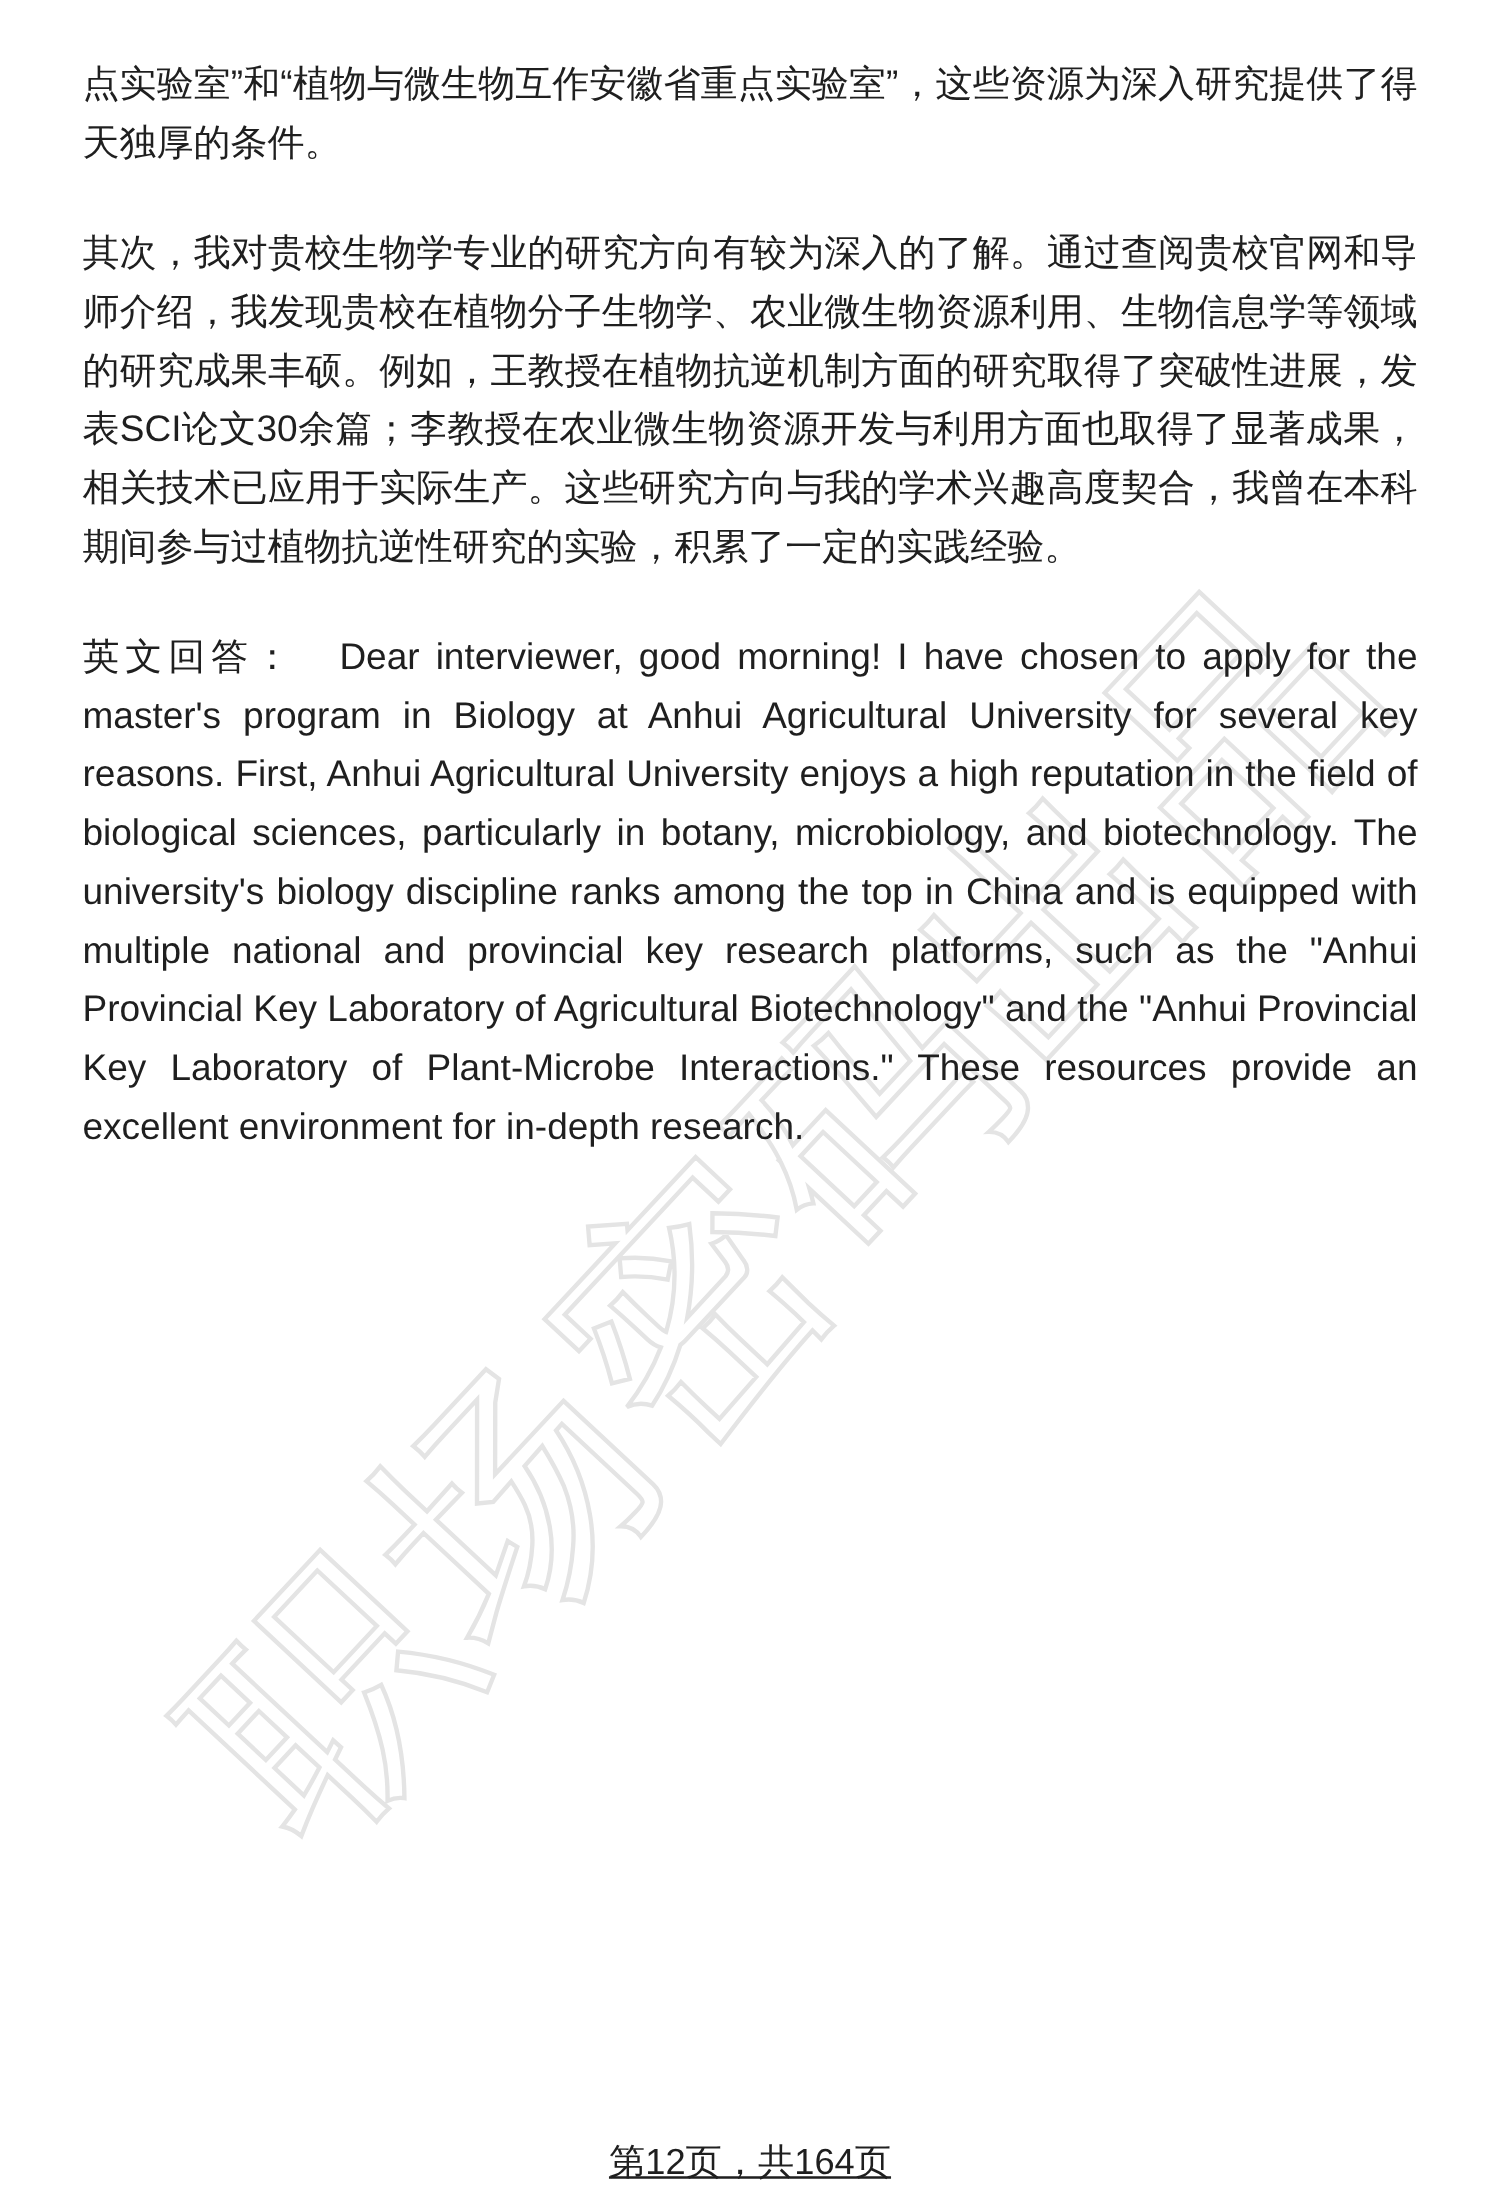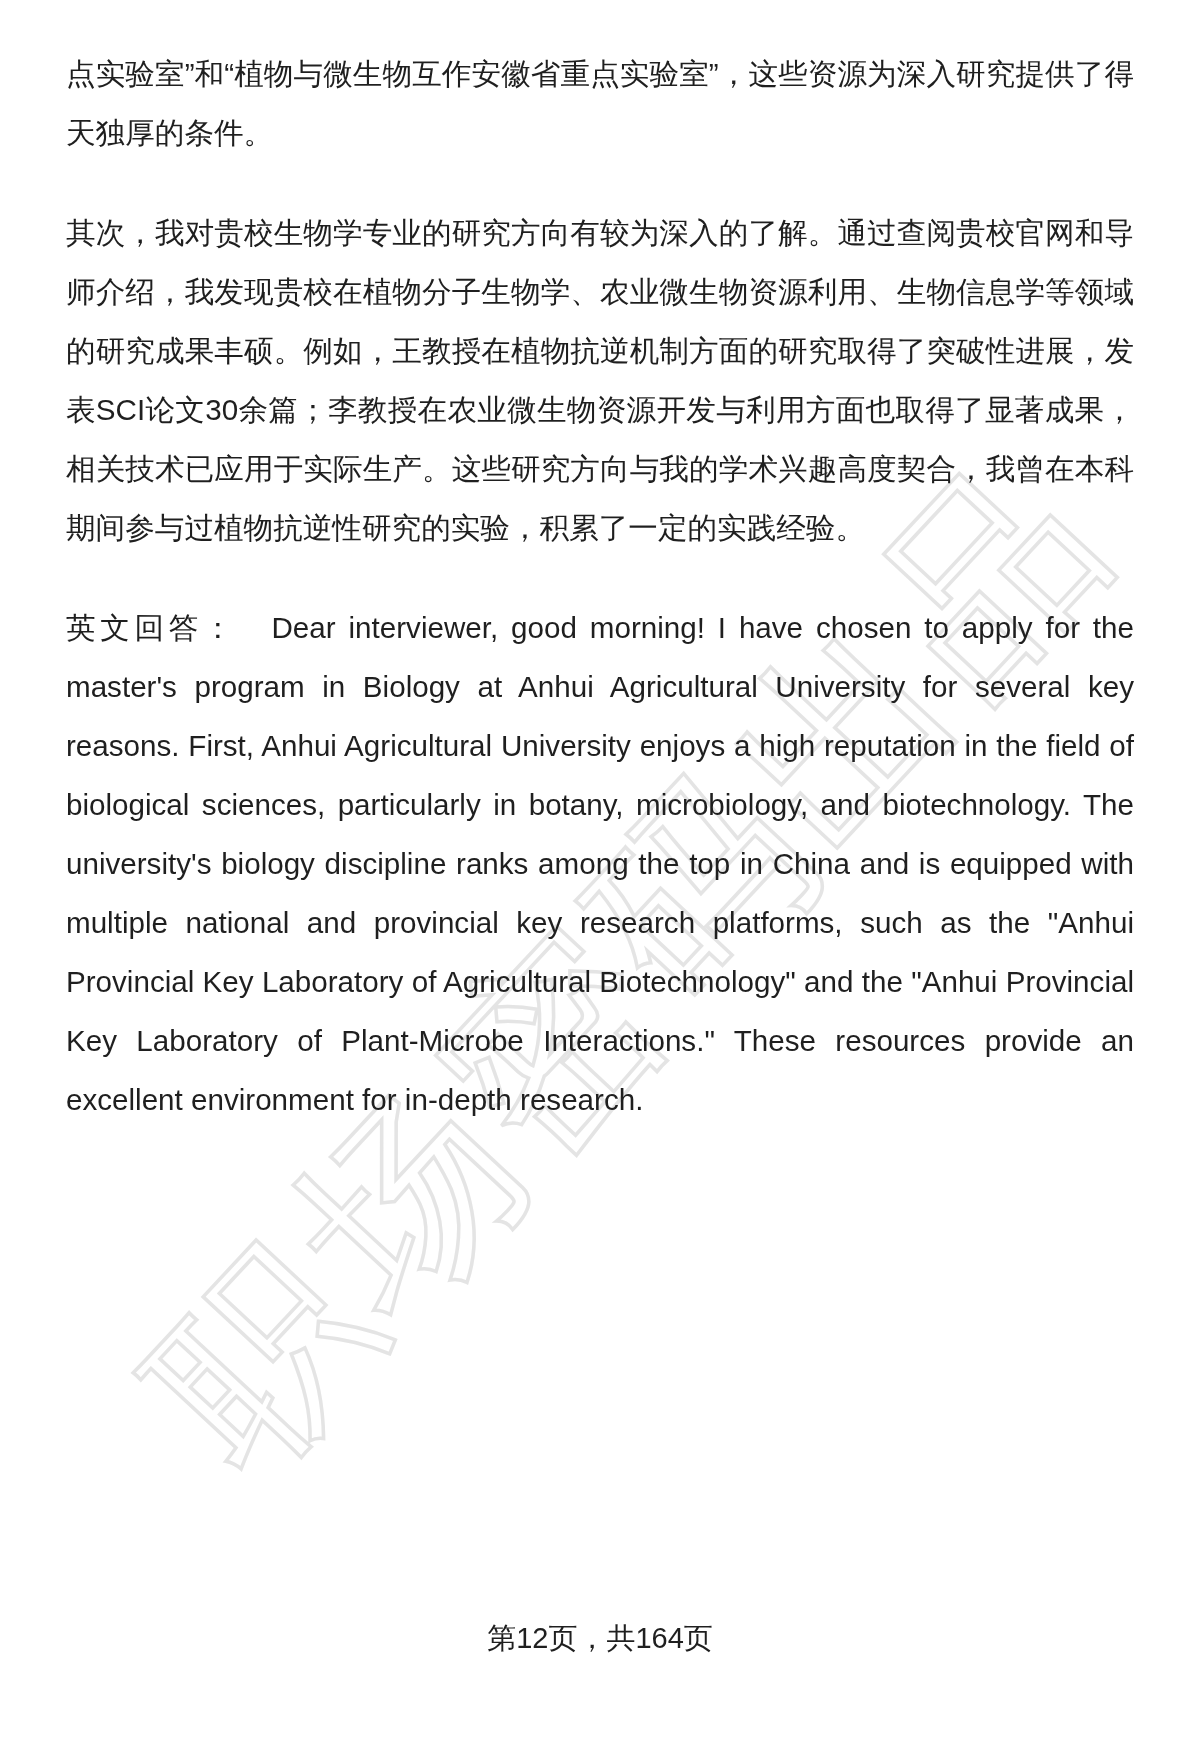--- a/index.html
+++ b/index.html
@@ -40,38 +40,39 @@
   .content {
     position: absolute;
     left: 66px;
     right: 66px;
     top: 44px;
     z-index: 1;
   }
   p.para {
     margin: 0 0 41px 0;
     font-size: 29.6px;
-    line-height: 59px;
+    line-height: 47px;
     color: #1f1f1f;
     text-align: justify;
     word-spacing: normal;
   }
   p.para:last-child {
     margin-bottom: 0;
   }
   .footer {
     position: absolute;
     left: 0;
     width: 100%;
-    top: 1620px;
+    top: 1712px;
     text-align: center;
     font-size: 29px;
     line-height: 36px;
     color: #1f1f1f;
     z-index: 1;
+    text-decoration: underline;
   }
 </style>
 </head>
 <body>
 
 <div class="page">
 
   <div class="watermark">职场密码出品</div>
 
   <div class="content">

